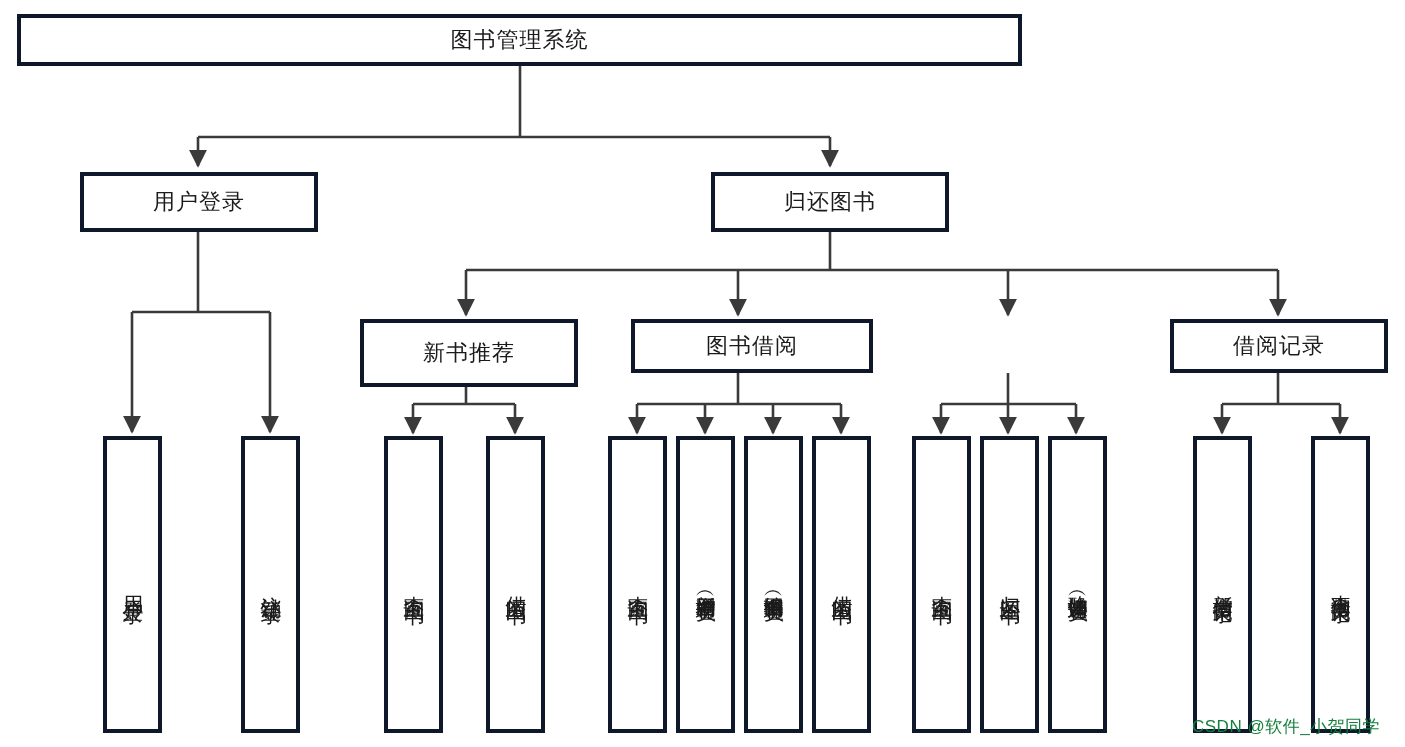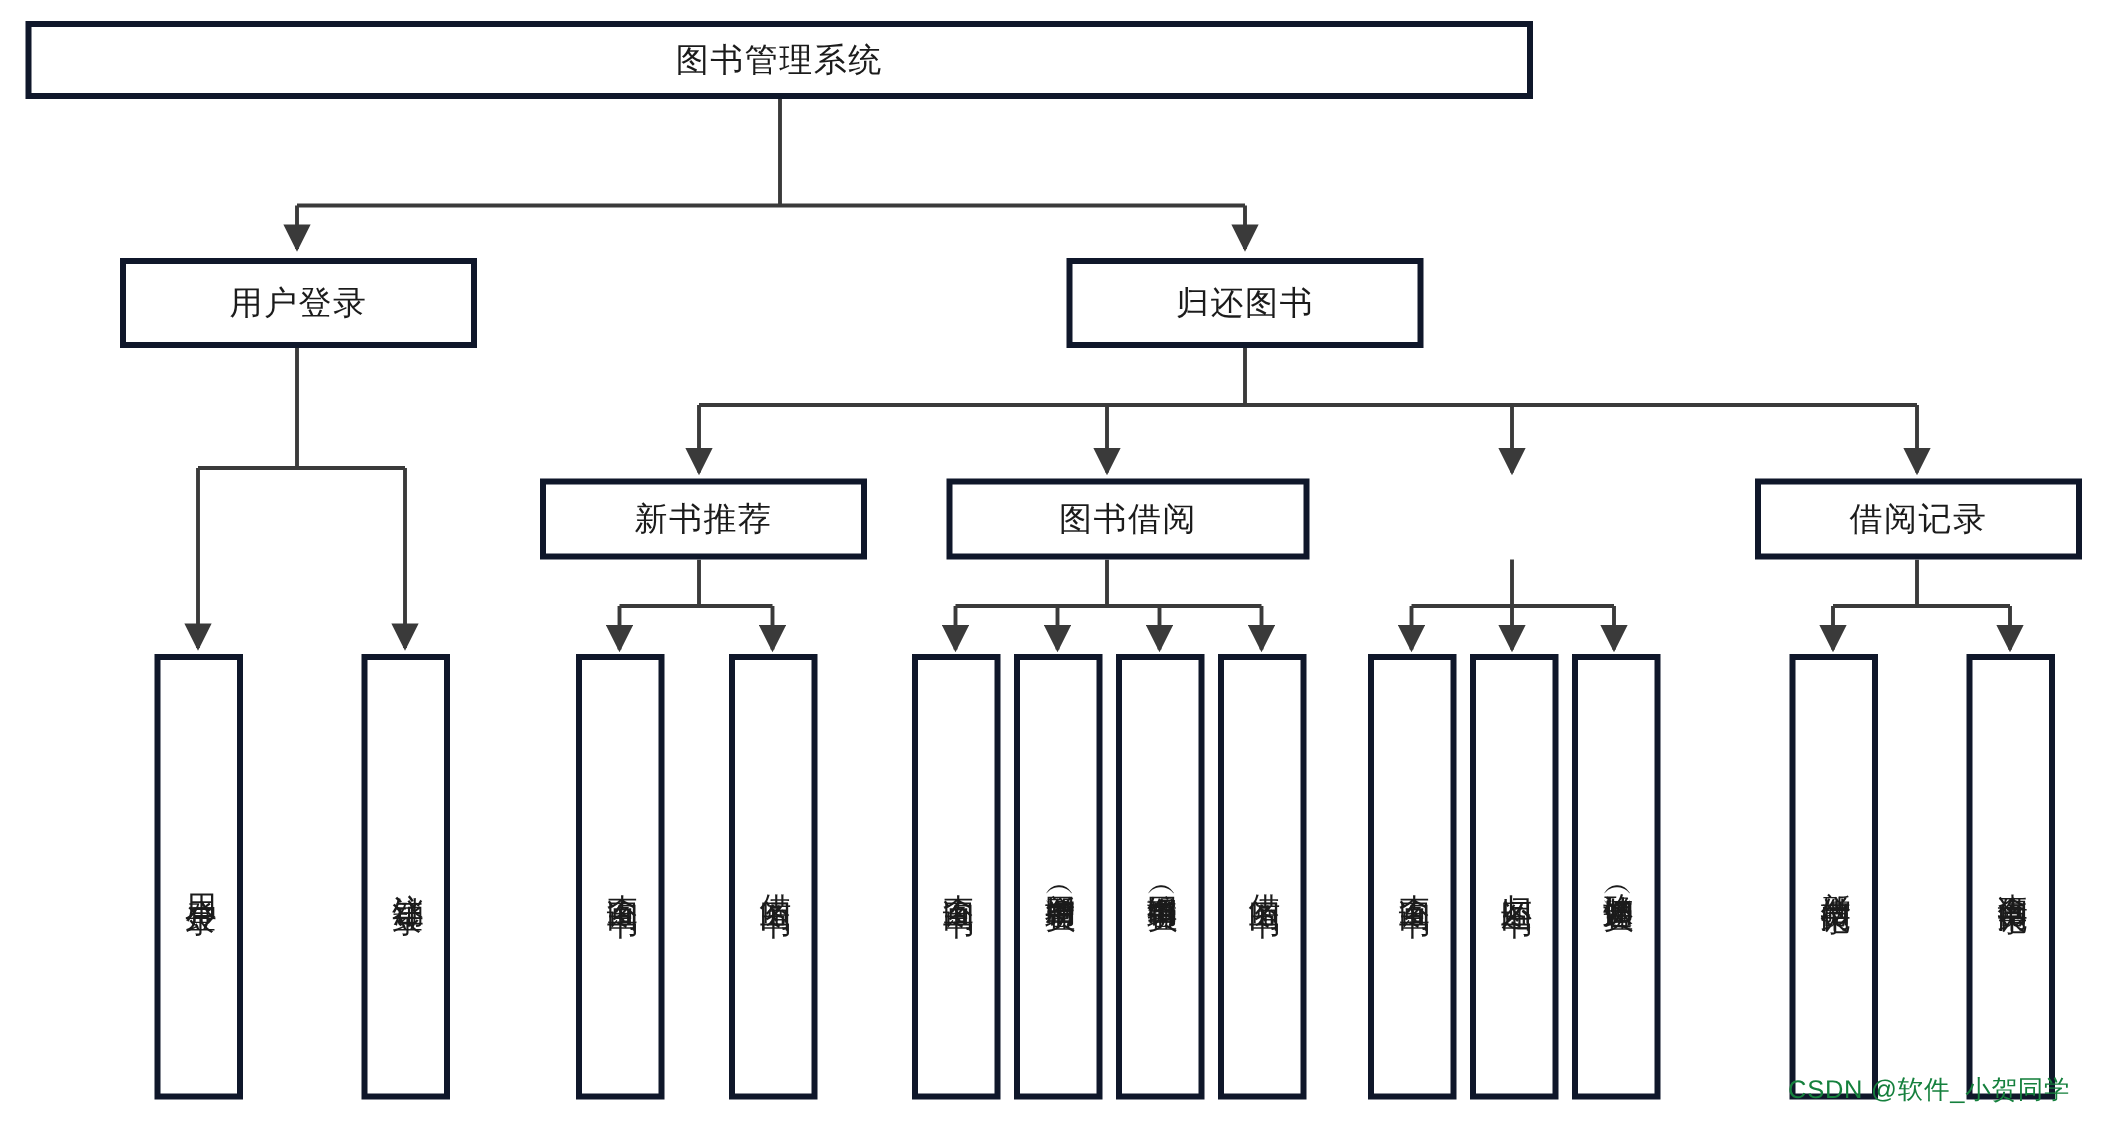--- a/index.html
+++ b/index.html
@@ -119,21 +119,21 @@
     <span>图书管理系统</span>
   </div>
 
   <div class="node h" style="left:80px; top:172px; width:238px; height:60px;">
     <span>用户登录</span>
   </div>
   <div class="node h" style="left:711px; top:172px; width:238px; height:60px;">
     <span>归还图书</span>
   </div>
 
-  <div class="node h" style="left:360px; top:319px; width:218px; height:54px;">
+  <div class="node h" style="left:360px; top:319px; width:218px; height:68px;">
     <span>新书推荐</span>
   </div>
   <div class="node h" style="left:631px; top:319px; width:242px; height:54px;">
     <span>图书借阅</span>
   </div>
   <div class="node h" style="left:1170px; top:319px; width:218px; height:54px;">
     <span>借阅记录</span>
   </div>
 
   <div class="node v" style="left:103px; top:436px; width:59px; height:297px;">

